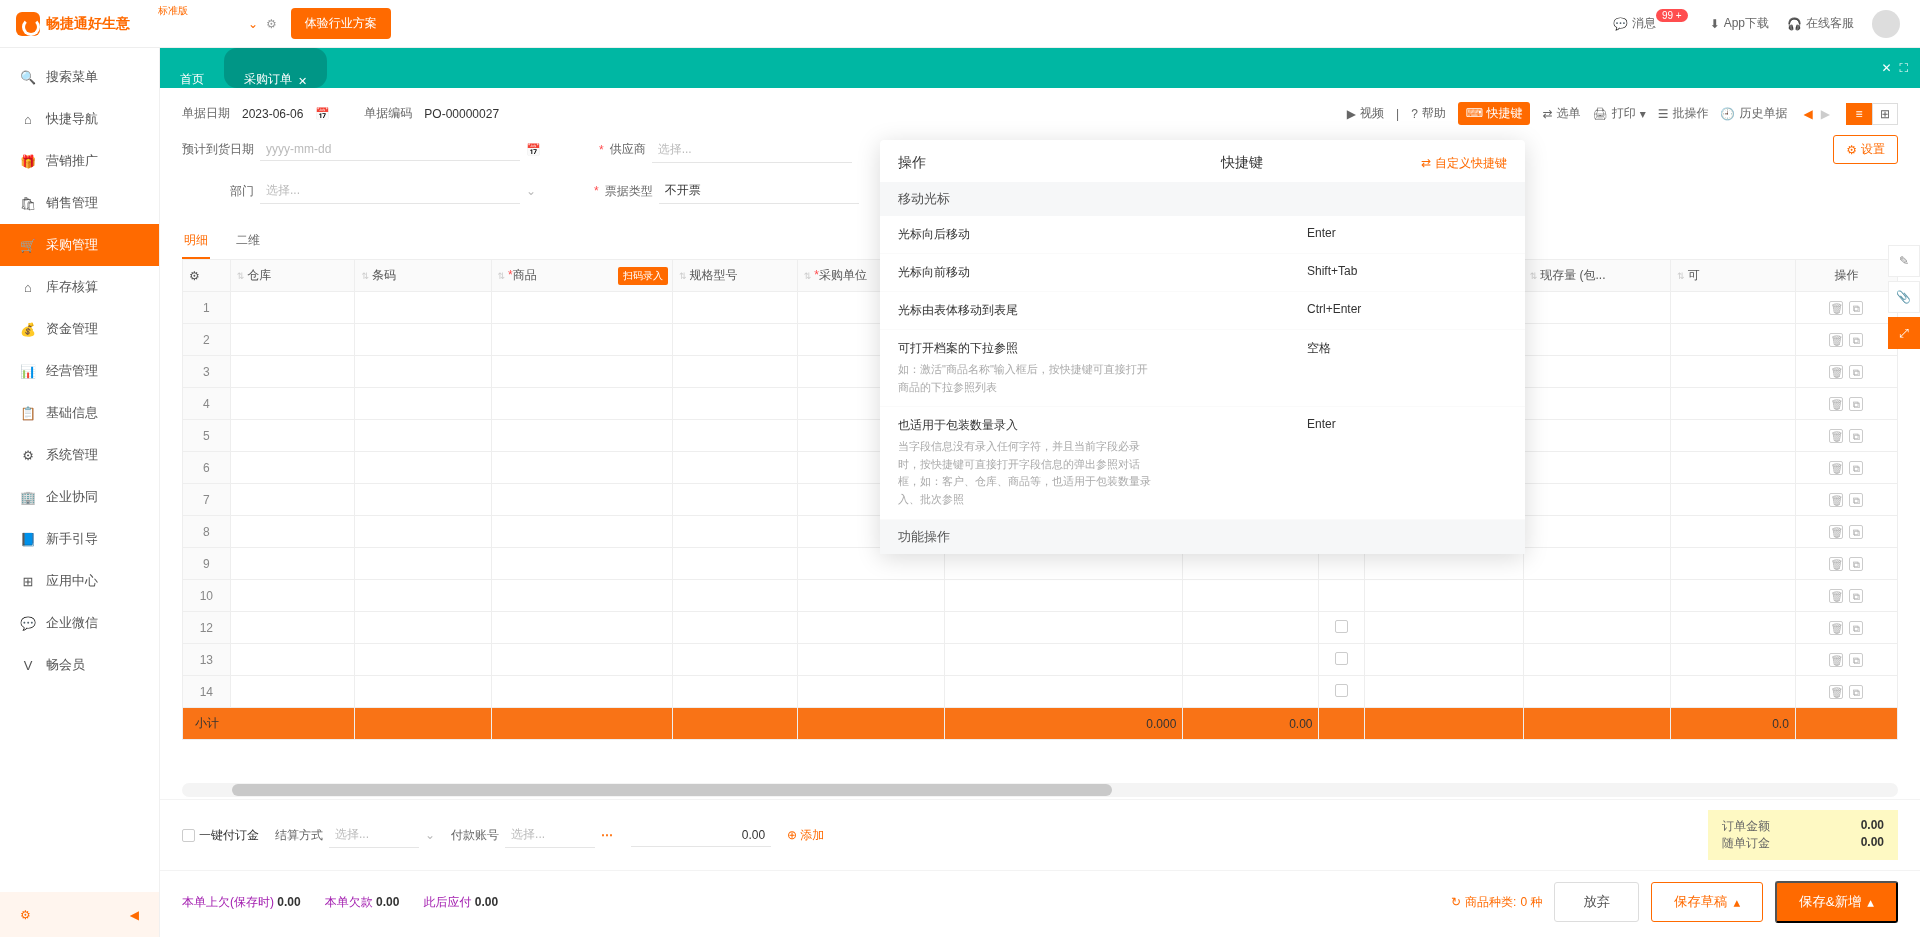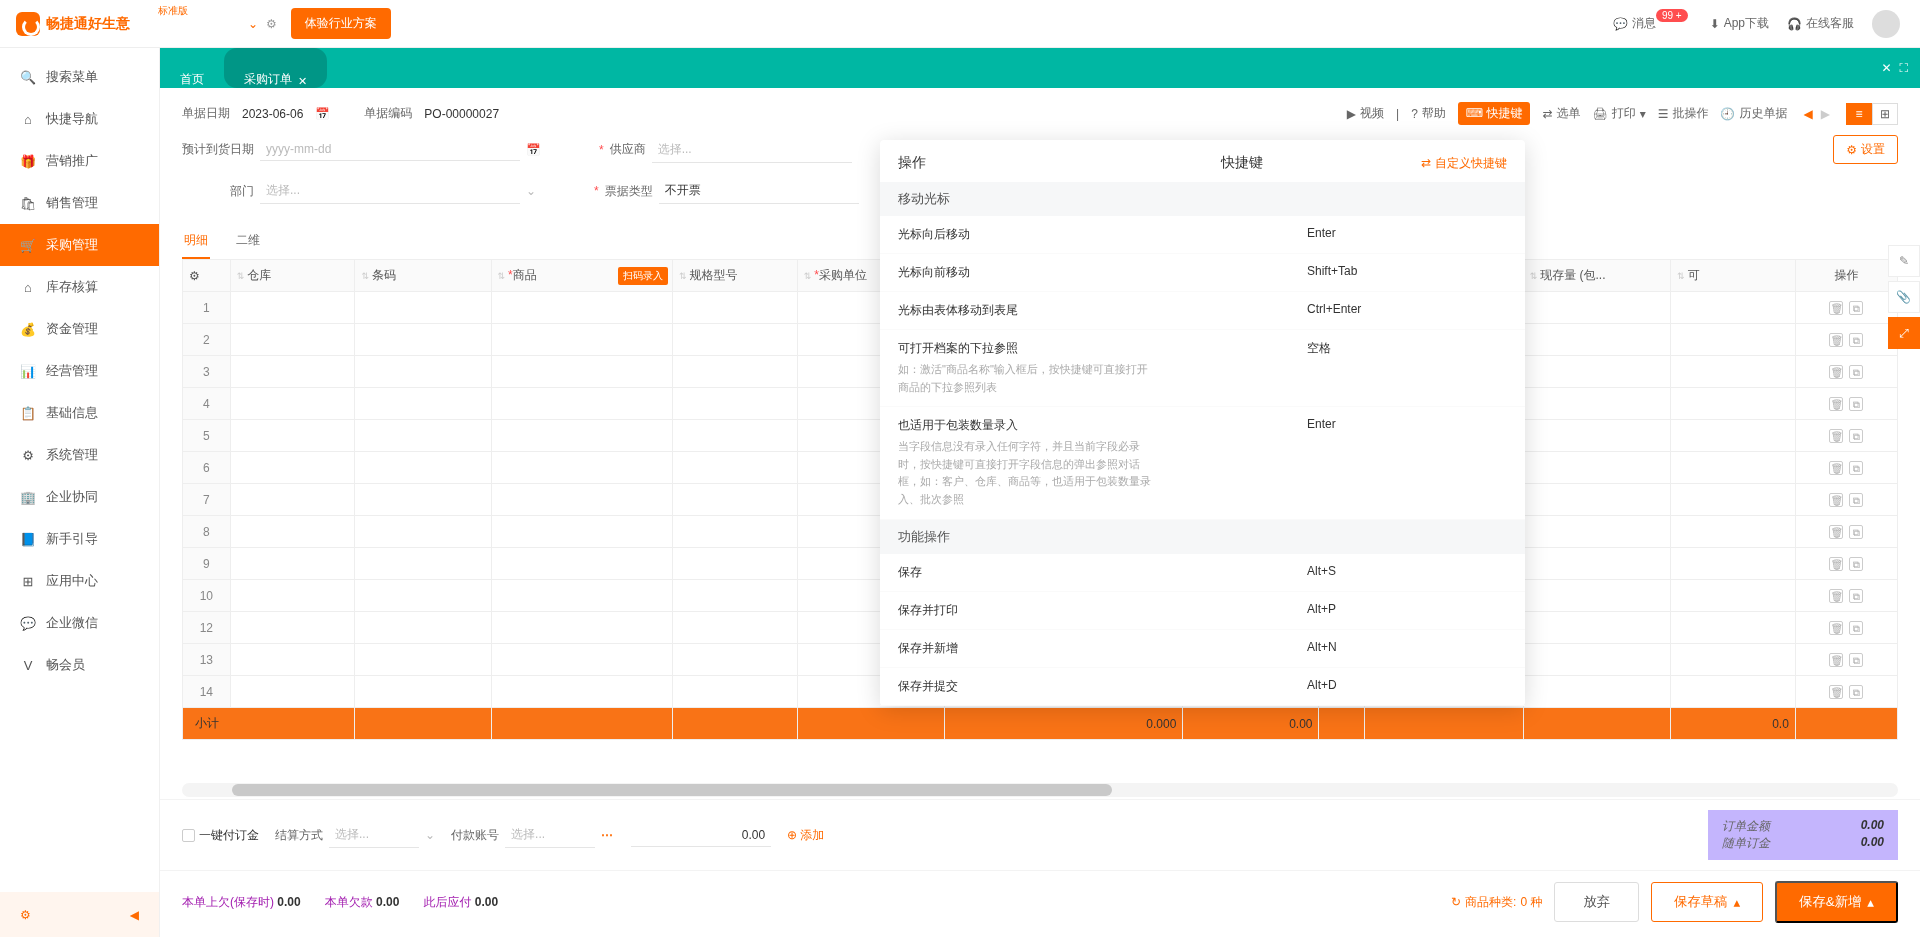--- a/index.html
+++ b/index.html
@@ -85,21 +85,21 @@
 .scan-tag { background: #ff6a00; color: #fff; font-size: 10px; padding: 2px 5px; border-radius: 2px; position: absolute; right: 4px; top: 50%; transform: translateY(-50%); }
 .row-ops { text-align: center; }
 .row-ops span { color: #aaa; margin: 0 3px; cursor: pointer; display:inline-block; width:14px; height:14px; border:1px solid #ccc; border-radius:2px; font-size:10px; line-height:13px; }
 .subtotal-row td { background: #f97316; }
 .scroll-fake { height: 14px; background: #f4f4f4; margin: 2px 22px; position: relative; border-radius: 7px; }
 .scroll-thumb { position: absolute; left: 50px; width: 880px; top: 1px; height: 12px; background: #c9c9c9; border-radius: 6px; }
 
 
 .footer1 { padding: 10px 22px; display: flex; align-items: center; gap: 16px; border-top: 1px solid #f3f3f3; }
 .footer1 .chk { display: flex; align-items: center; gap: 4px; }
-.amount-box { margin-left: auto; background: #c4b5fd; padding: 8px 14px; min-width: 190px; font-style: italic; }
+.amount-box { margin-left: auto; background: #fef9c3; padding: 8px 14px; min-width: 190px; }
 .amount-box .row { display: flex; justify-content: space-between; color: #666; }
 .amount-box .row .val { font-weight: bold; color: #333; }
 .add-link { color: #ff6a00; cursor: pointer; display: flex; align-items: center; gap:3px; }
 
 .footer2 { padding: 10px 22px 14px; display: flex; align-items: center; gap: 24px; border-top: 1px solid #f3f3f3; }
 .footer2 .stat .lbl { color: #a21caf; }
 .footer2 .stat .val { font-weight: bold; }
 .footer-btns { margin-left: auto; display: flex; align-items: center; gap: 12px; }
 .btn-plain { border: 1px solid #ddd; padding: 10px 28px; border-radius: 3px; cursor: pointer; color: #555; background: #fff; }
 .btn-outline { border: 1px solid #ff6a00; color: #ff6a00; padding: 10px 22px; border-radius: 3px; cursor: pointer; background: #fff; display: flex; align-items: center; gap: 6px; }
@@ -687,40 +687,14 @@
         </div>
         <div class="popup-row">
           <div class="op">
             <div>也适用于包装数量录入</div>
             <div class="desc">当字段信息没有录入任何字符，并且当前字段必录时，按快捷键可直接打开字段信息的弹出参照对话框，如：客户、仓库、商品等，也适用于包装数量录入、批次参照</div>
           </div>
           <div class="key">Enter</div>
         </div>
       </div>
     <div class="popup-section">功能操作</div>
-    <div id="pop-func">
-        <div class="popup-row">
-          <div class="op">
-            <div>保存</div>
-          </div>
-          <div class="key">Alt+S</div>
-        </div>
-        <div class="popup-row">
-          <div class="op">
-            <div>保存并打印</div>
-          </div>
-          <div class="key">Alt+P</div>
-        </div>
-        <div class="popup-row">
-          <div class="op">
-            <div>保存并新增</div>
-          </div>
-          <div class="key">Alt+N</div>
-        </div>
-        <div class="popup-row">
-          <div class="op">
-            <div>保存并提交</div>
-          </div>
-          <div class="key">Alt+D</div>
-        </div>
-      </div>
   </div>
 </div>
 
 </body></html>

